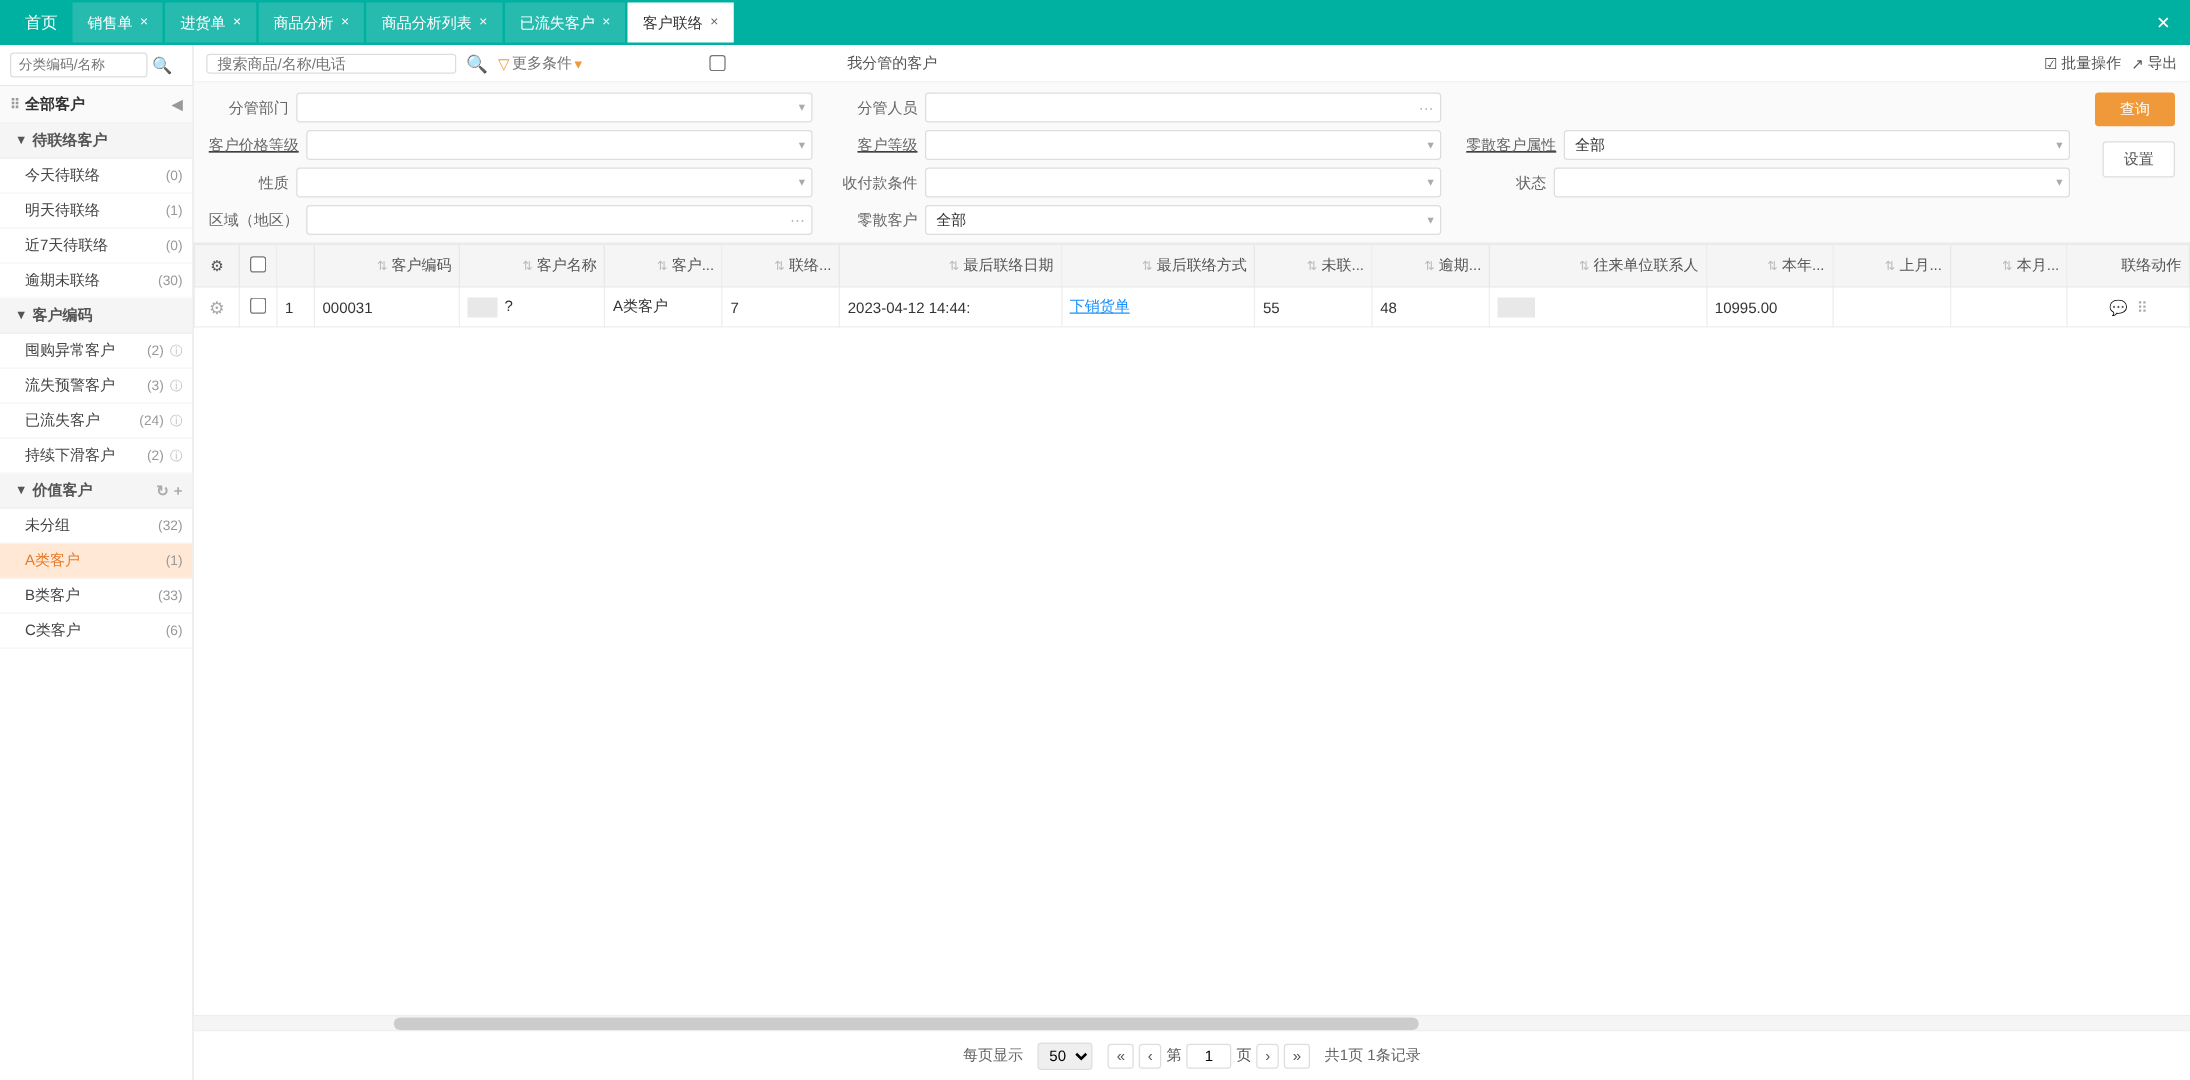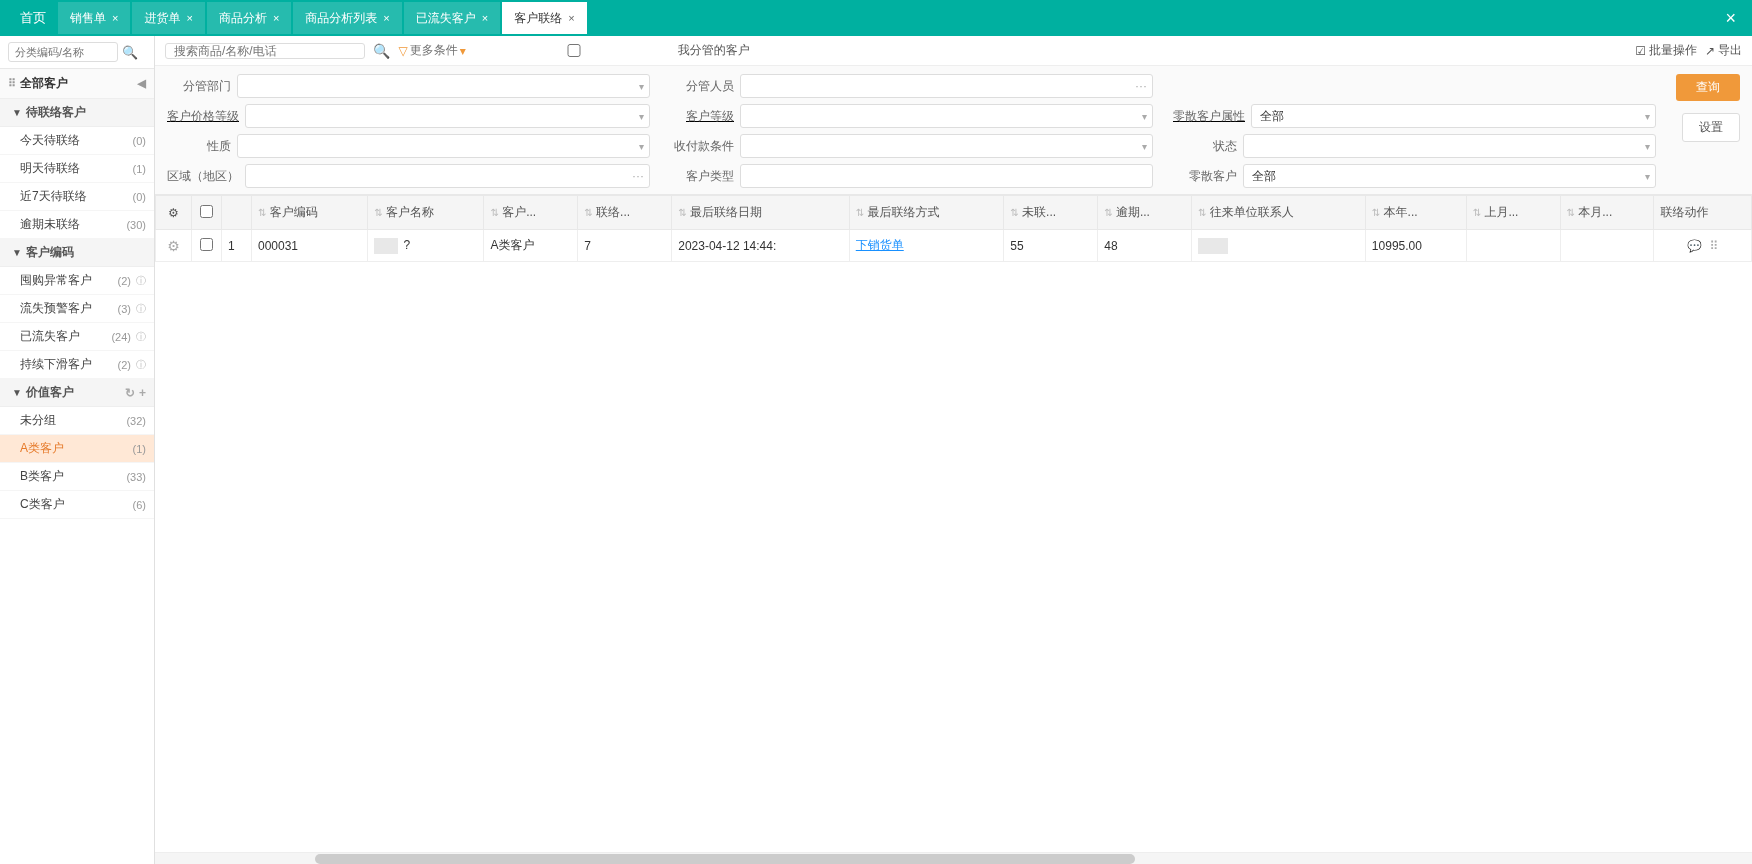--- a/index.html
+++ b/index.html
@@ -216,21 +216,21 @@
     }
     thead tr {
       background: #f5f5f5;
     }
     thead th {
       padding: 8px 6px;
       border: 1px solid #e8e8e8;
       color: #555;
       font-weight: normal;
       white-space: nowrap;
-      text-align: left;
+      text-align: right;
       position: relative;
       user-select: none;
     }
     tbody tr { background: white; }
     tbody td {
       padding: 7px 6px;
       border: 1px solid #eee;
       color: #333;
       white-space: nowrap;
     }
@@ -567,26 +567,20 @@
             </div>
           </div>
         </div>
 
         <div style="display:grid; grid-template-columns:1fr 1fr 1fr; gap:6px 20px; align-items:center;">
           <div class="filter-item">
             <span class="filter-item-label">区域（地区）</span>
             <div class="filter-item-control">
               <input type="text" value="" style="">
               <span class="ellipsis">···</span>
-            </div>
-          </div>
-          <div class="filter-item">
-            <span class="filter-item-label">客户类型</span>
-            <div class="filter-item-control">
-              <input type="text" value="" style="">
             </div>
           </div>
           <div class="filter-item">
             <span class="filter-item-label">零散客户</span>
             <div class="filter-item-control">
               <input type="text" value="全部" style="">
               <span class="arrow">▾</span>
             </div>
           </div>
         </div>
@@ -693,15 +687,31 @@
             </td>
           </tr>
         </tbody>
       </table>
     </div>
 
     <div class="scrollbar-wrap">
       <div class="scrollbar-thumb"></div>
     </div>
 
+    <div class="bottom-bar">
+      <span class="page-size-label">每页显示</span>
+      <select class="page-size-select">
+        <option>50</option>
+      </select>
+      <div class="pagination">
+        <button class="page-btn">«</button>
+        <button class="page-btn">‹</button>
+        <span>第</span>
+        <input class="page-input" type="text" value="1" style="">
+        <span>页</span>
+        <button class="page-btn">›</button>
+        <button class="page-btn">»</button>
+      </div>
+      <span class="total-label">共1页 1条记录</span>
+    </div>
 
   </div>
 </div>
 
 </body></html>

